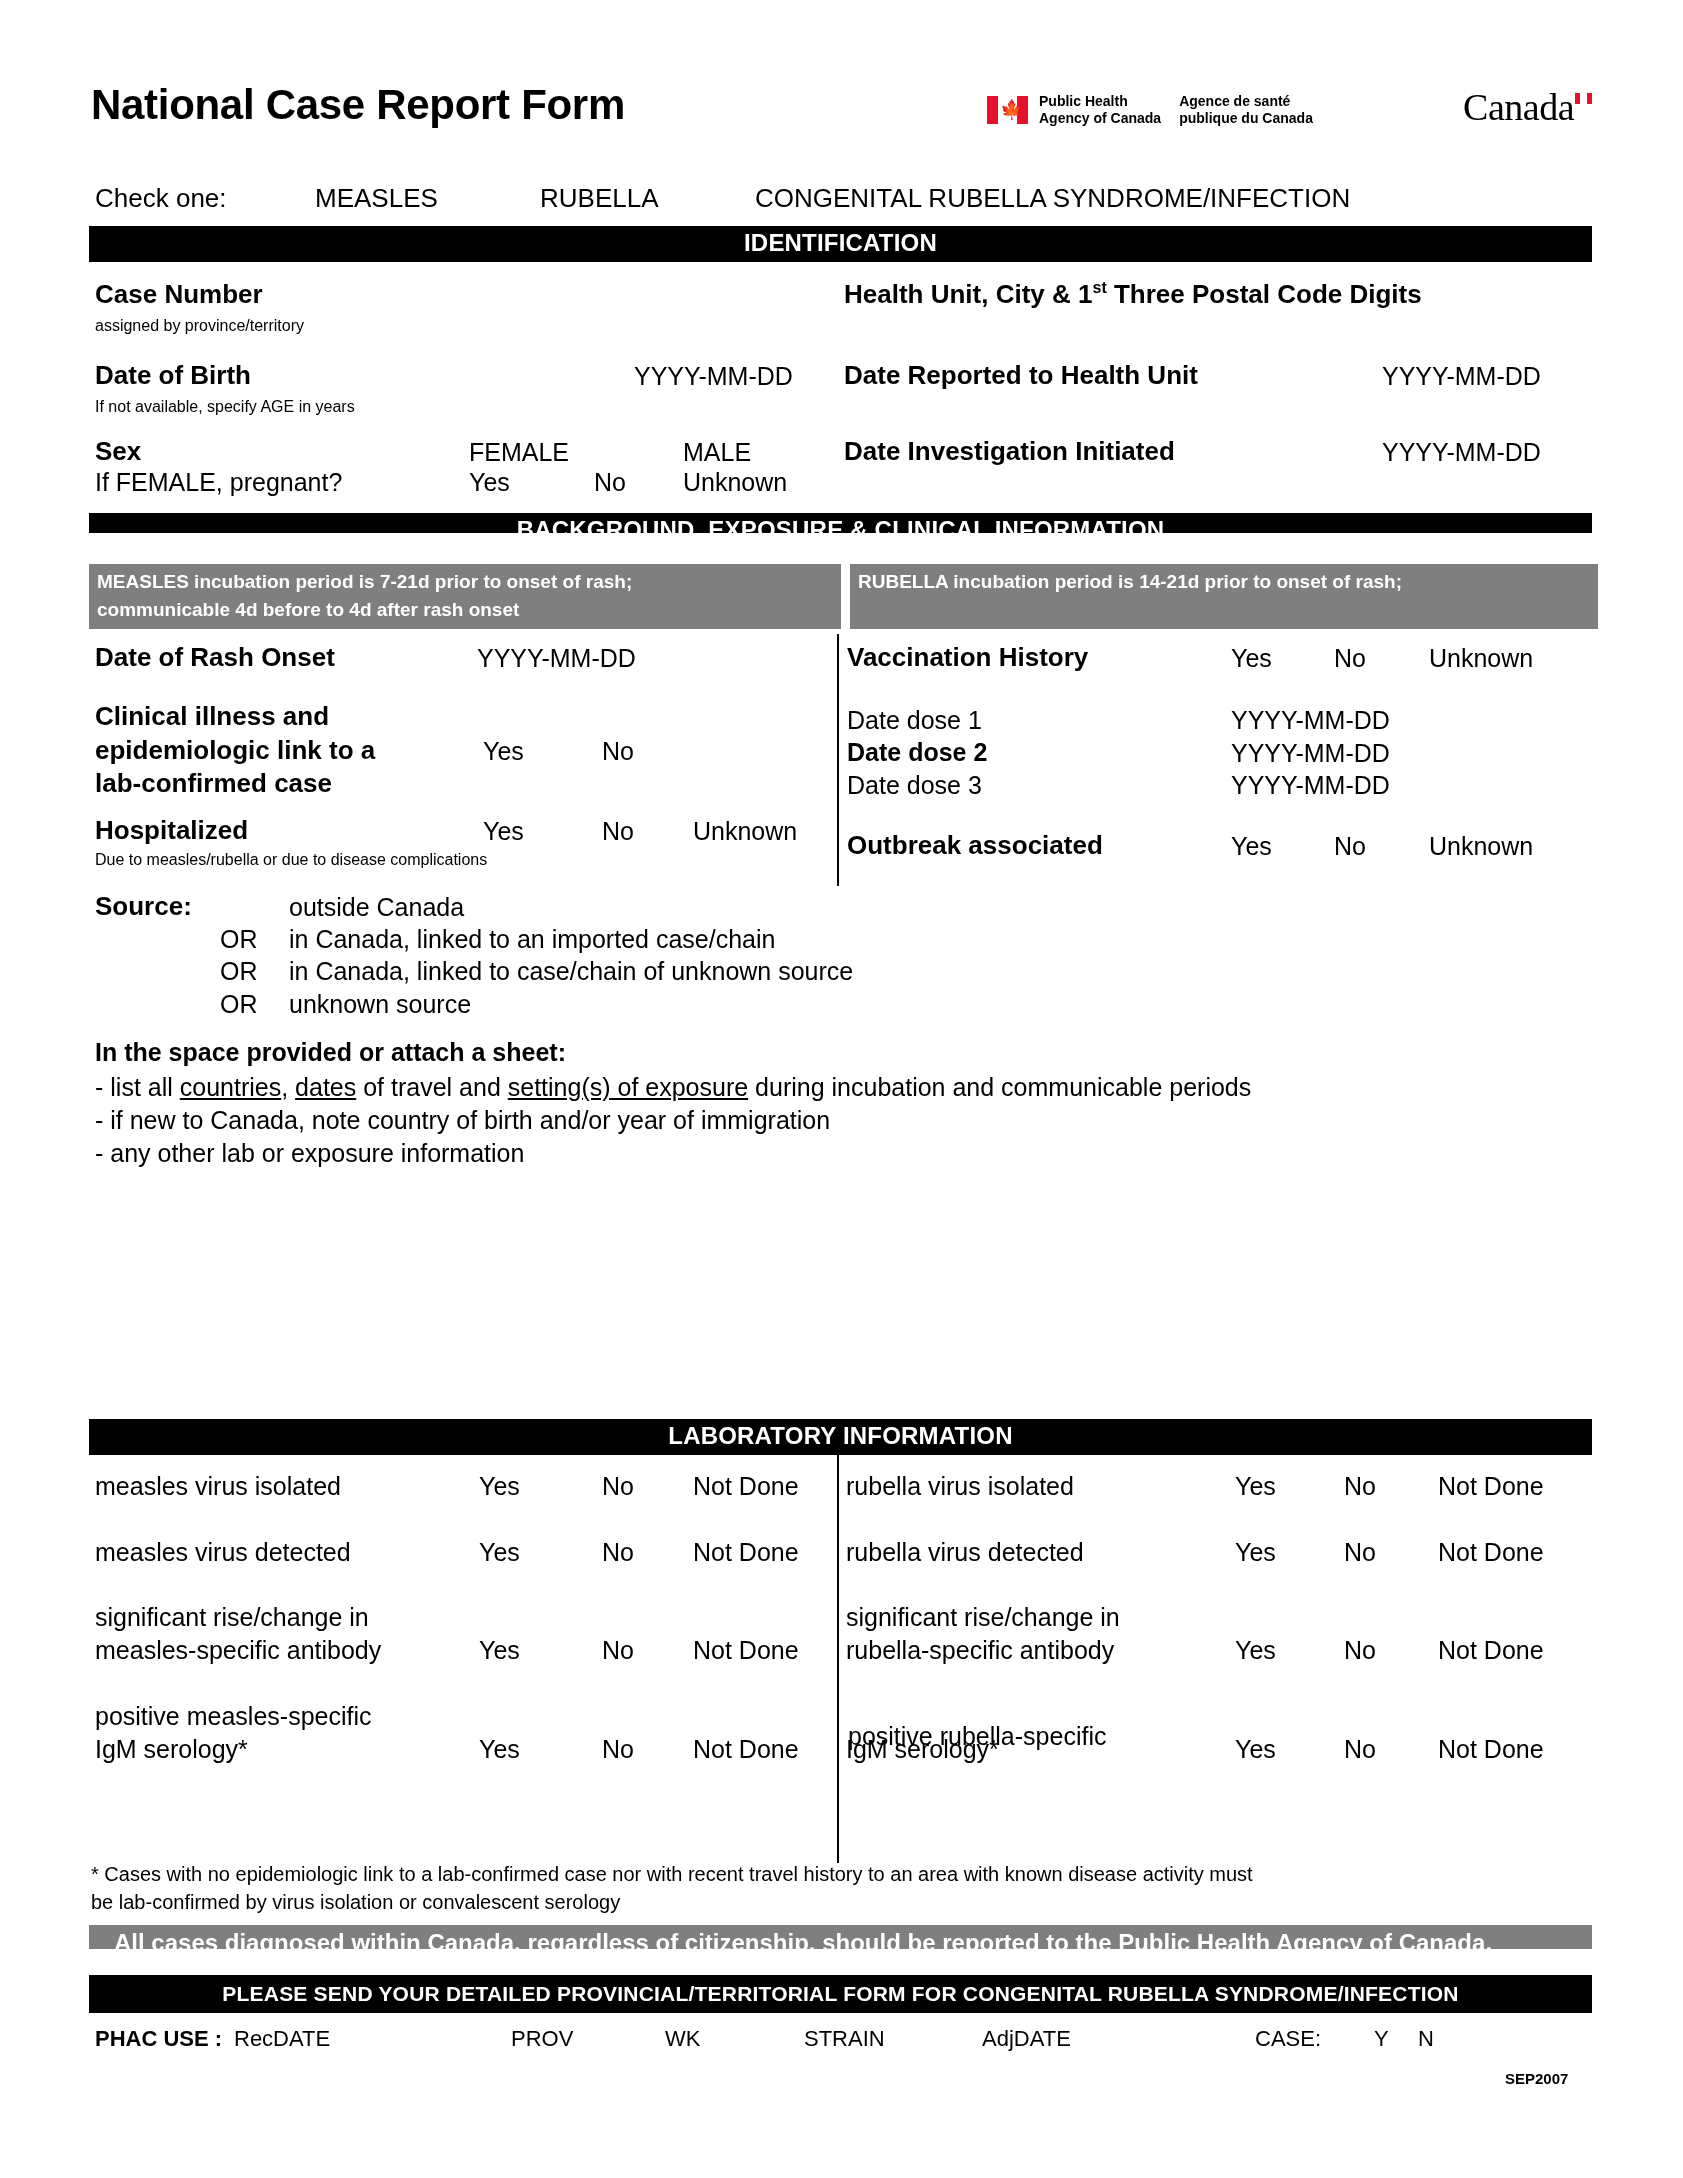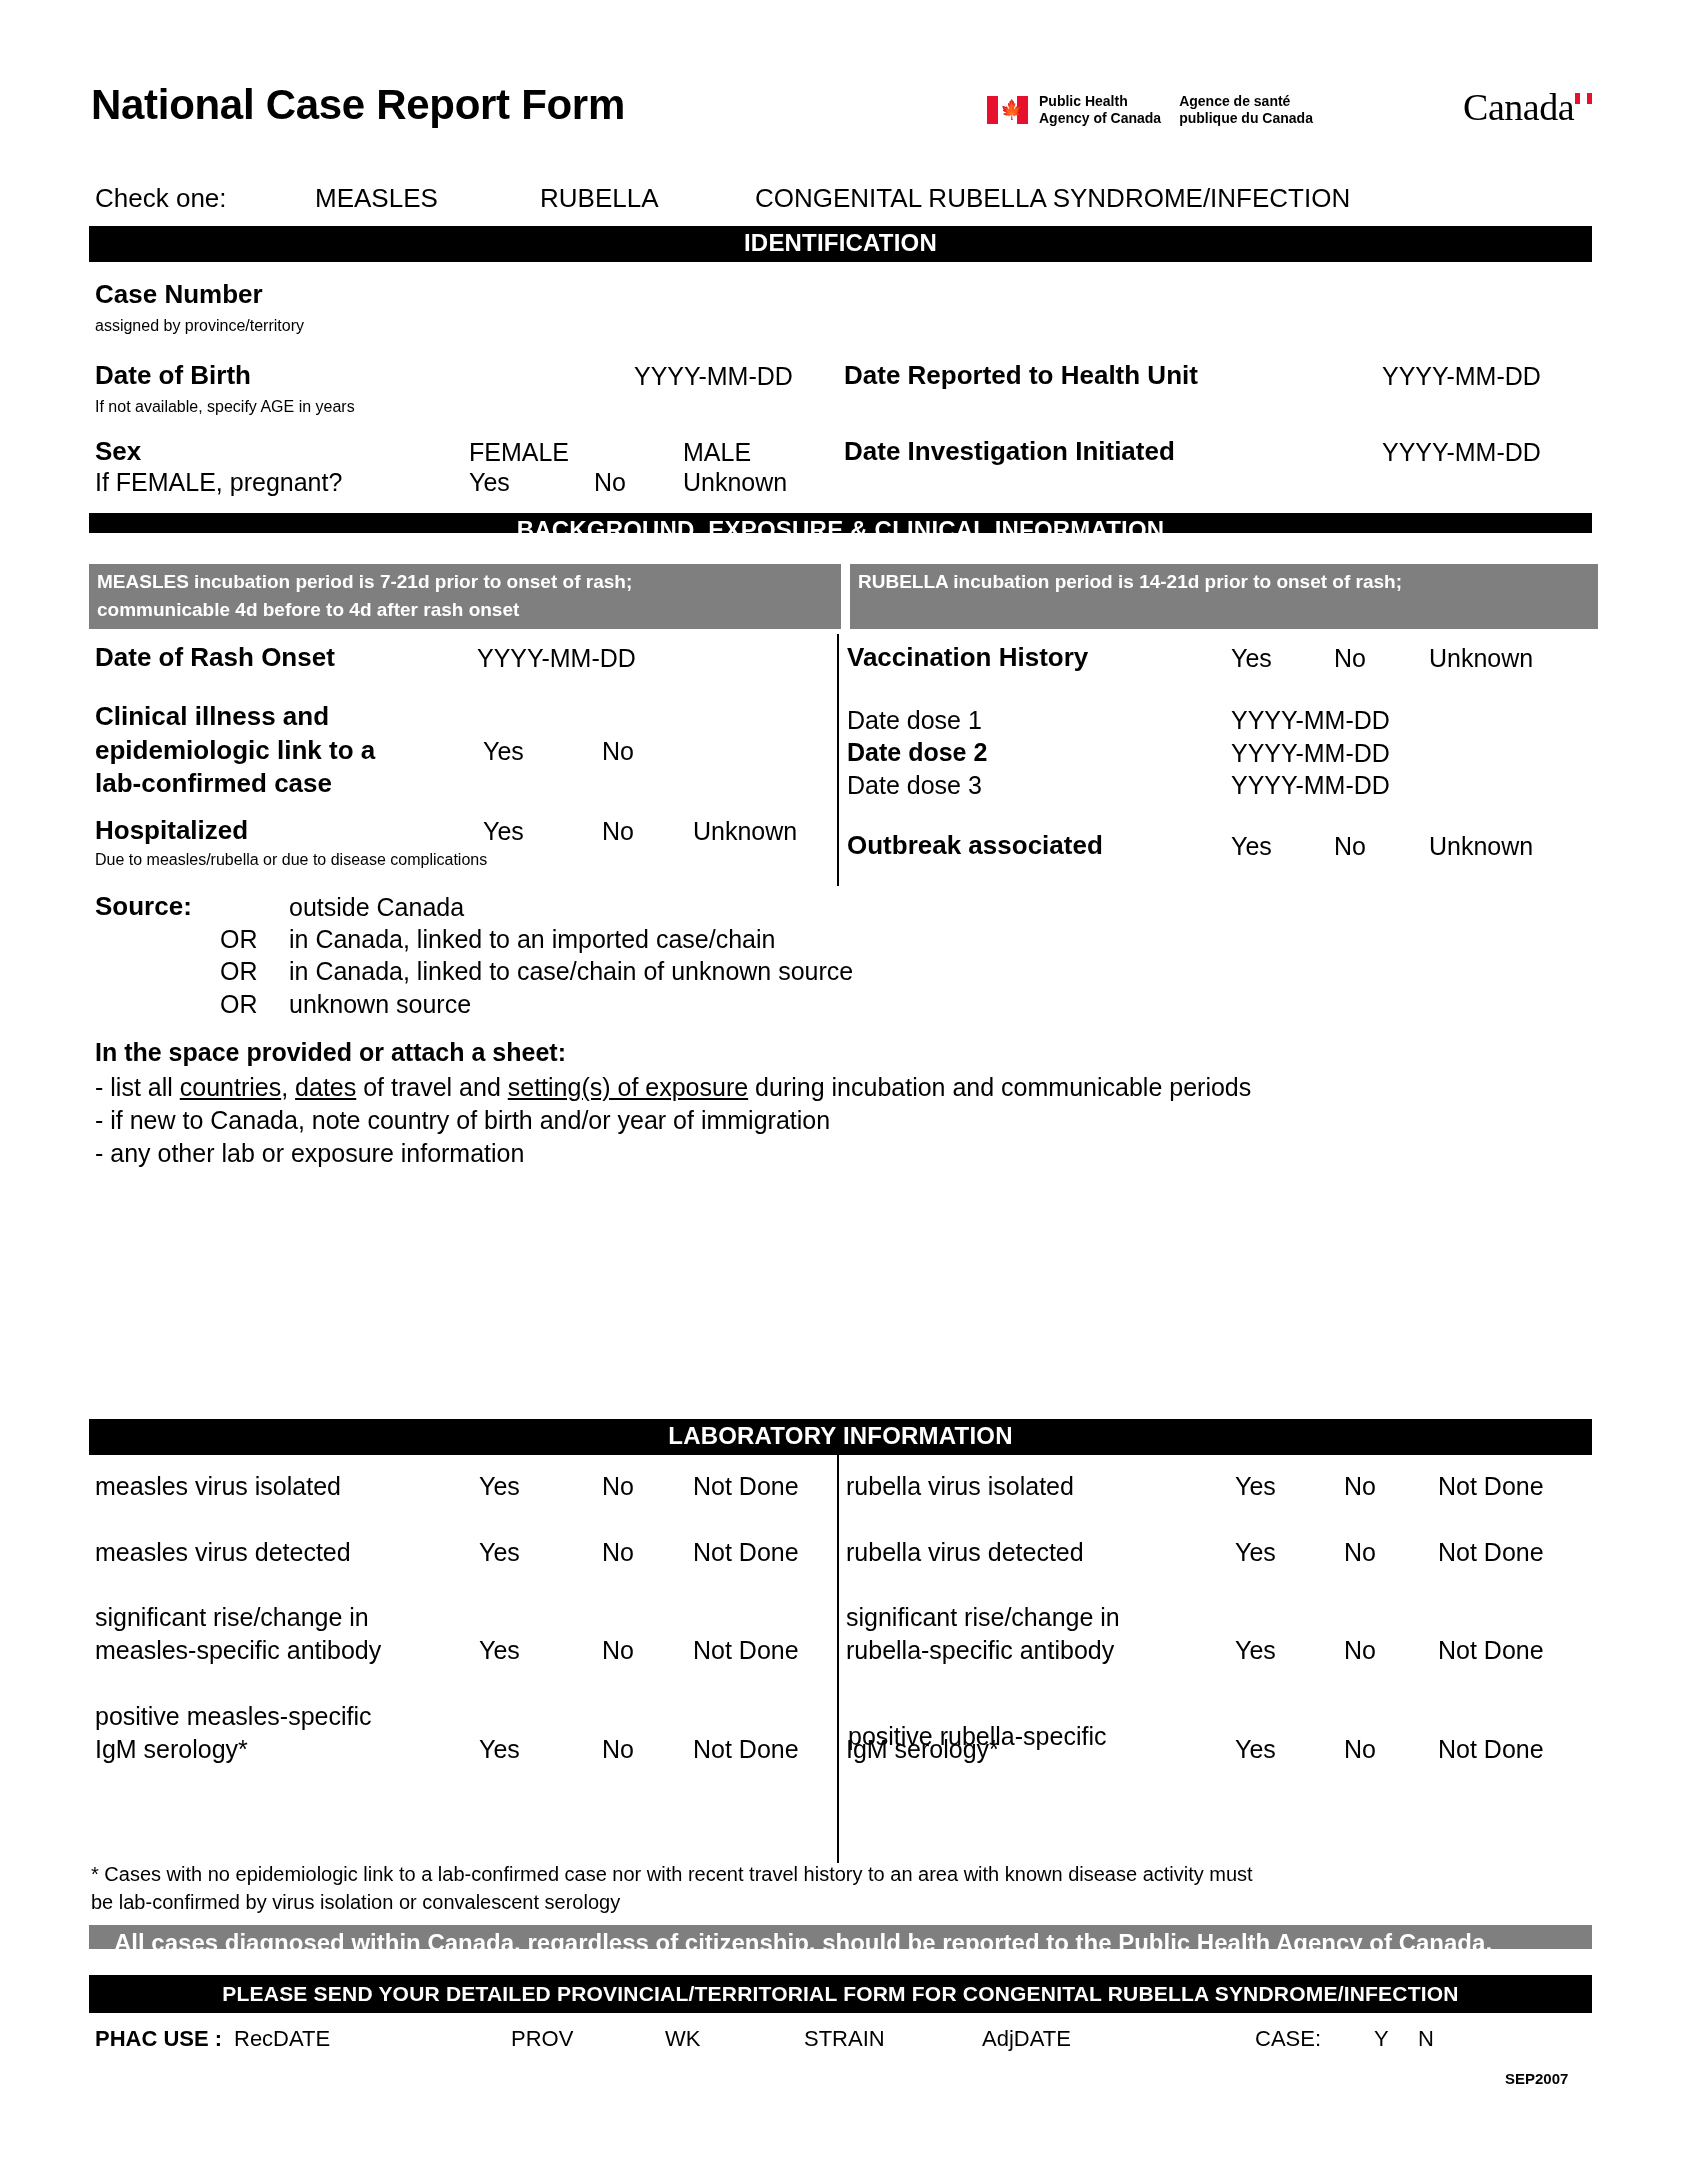--- a/index.html
+++ b/index.html
@@ -209,20 +209,21 @@
     <span class="o1">MEASLES</span>
     <span class="o2">RUBELLA</span>
     <span class="o3">CONGENITAL RUBELLA SYNDROME/INFECTION</span>
   </div>
 
   <div class="bar" style="top:226px;height:36px;">IDENTIFICATION</div>
 
   <div class="t f26 b" style="left:95px; top:279px;">Case Number</div>
   <div class="t f19" style="left:95px; top:317px;">assigned by province/territory</div>
 
+  <div class="t f26 b" style="left:844px; top:279px;"><span>Health Unit, City &amp; 1</span><sup style="font-size:16px;">st</sup><span> Three Postal Code Digits</span></div>
 
   <div class="t f26 b" style="left:95px; top:360px;">Date of Birth</div>
   <div class="t f25" style="left:634px; top:362px;">YYYY-MM-DD</div>
   <div class="t f19" style="left:95px; top:398px;">If not available, specify AGE in years</div>
 
   <div class="t f26 b" style="left:844px; top:360px;">Date Reported to Health Unit</div>
   <div class="t f25" style="left:1382px; top:362px;">YYYY-MM-DD</div>
 
   <div class="t f26 b" style="left:95px; top:436px;">Sex</div>
   <div class="t f25" style="left:469px; top:438px;">FEMALE</div>

